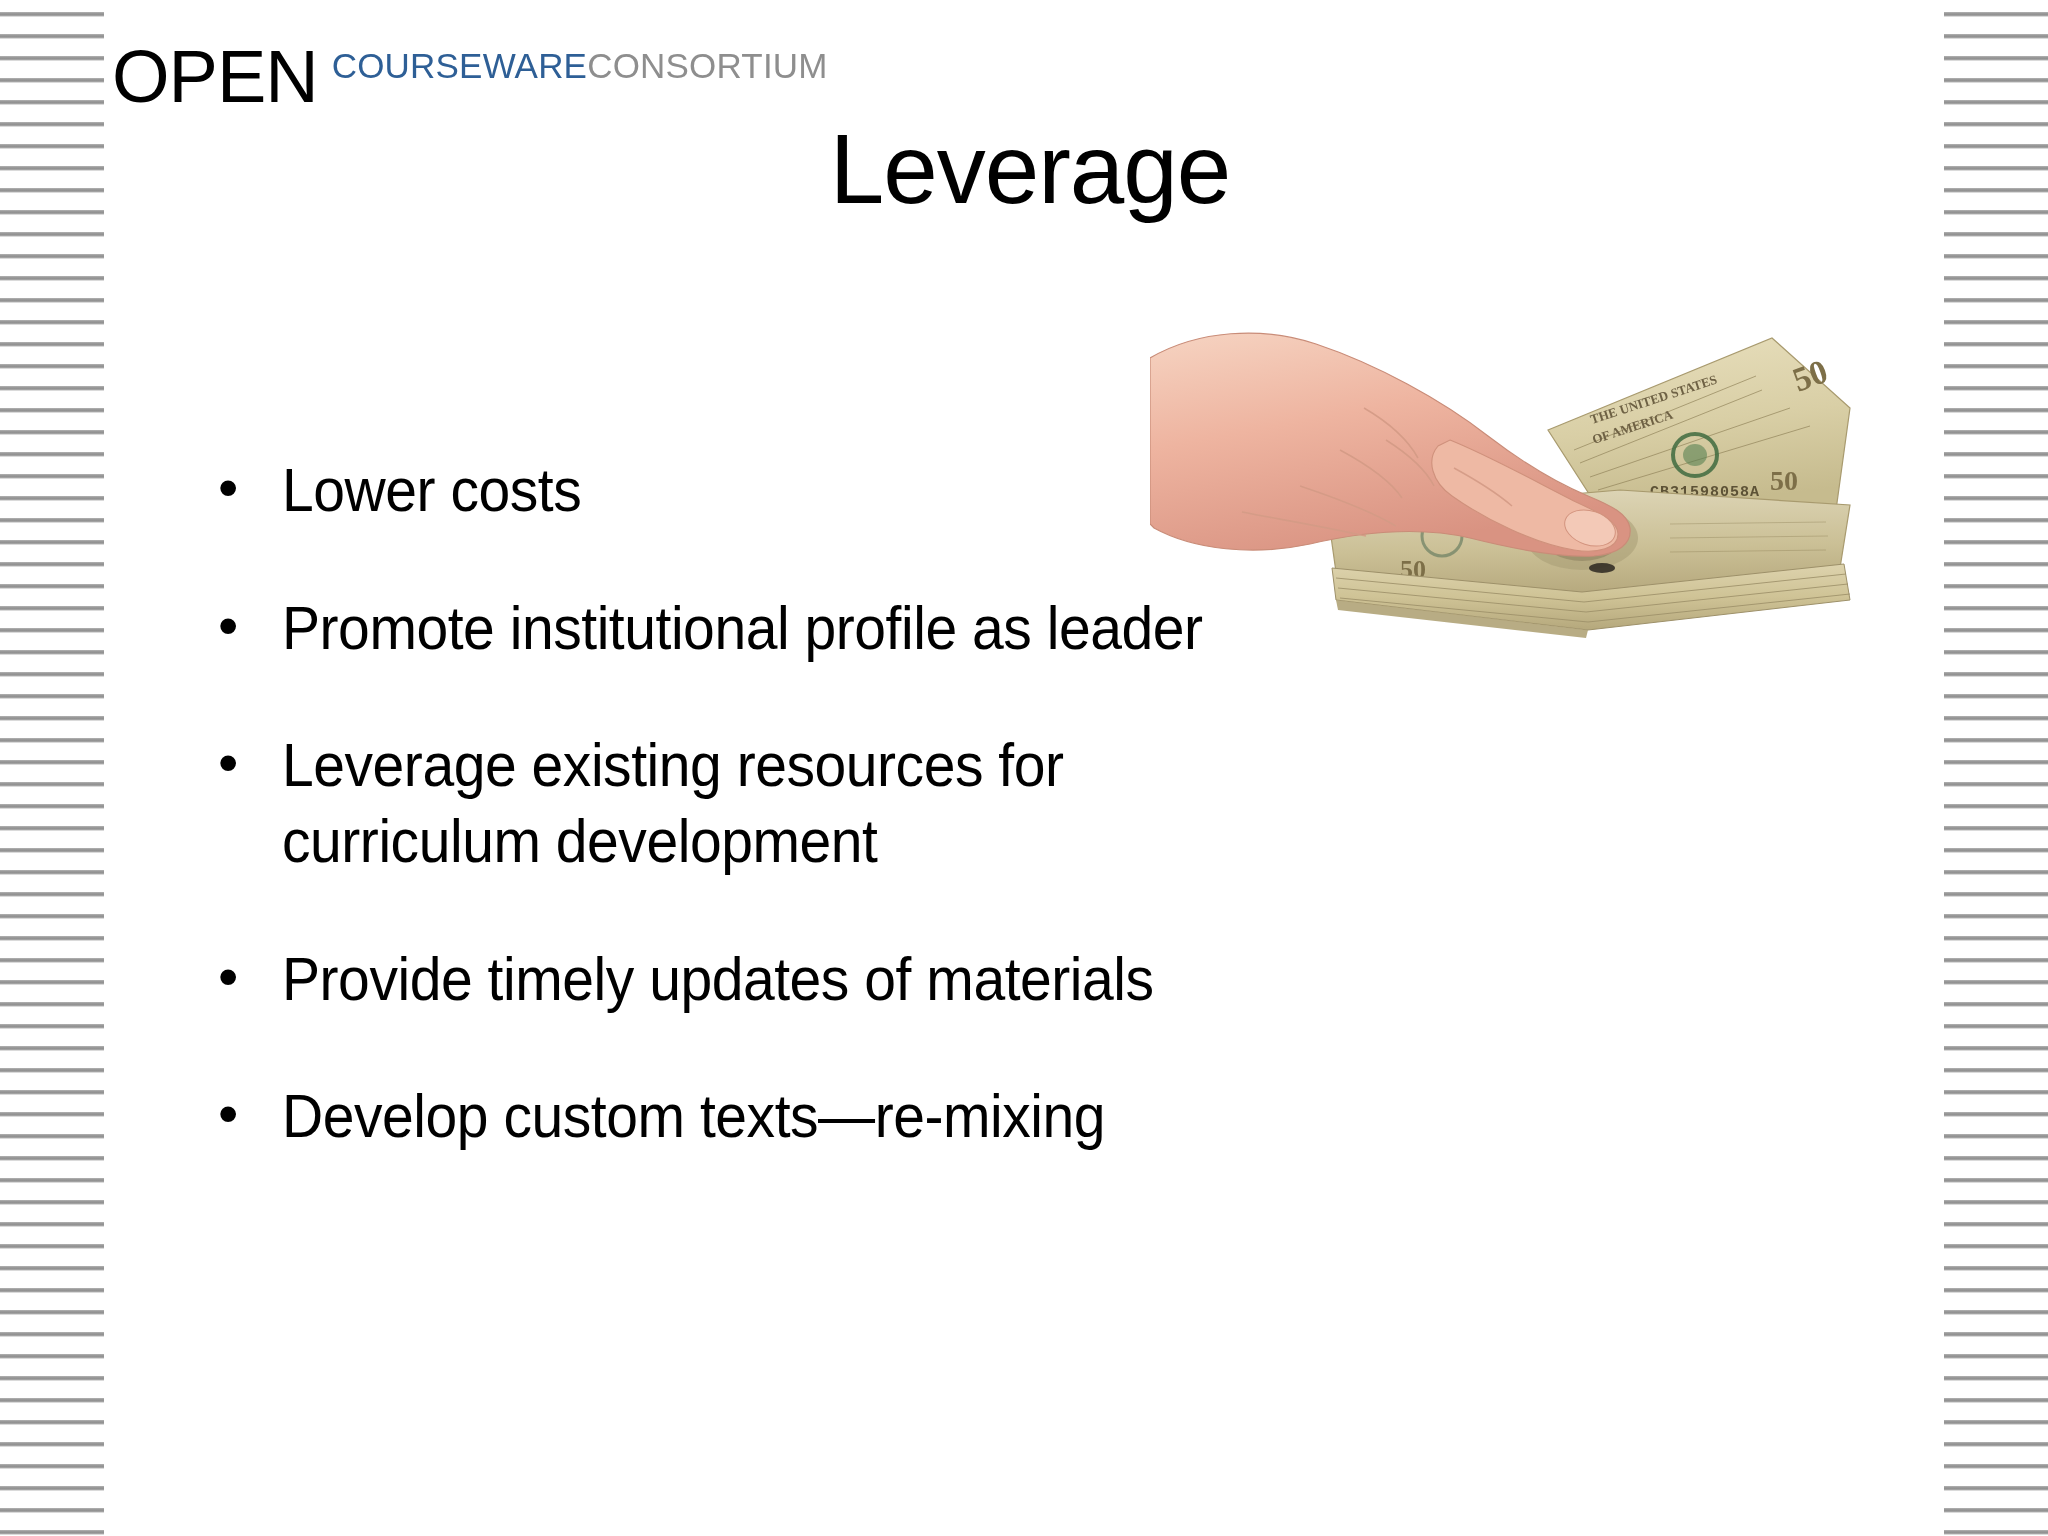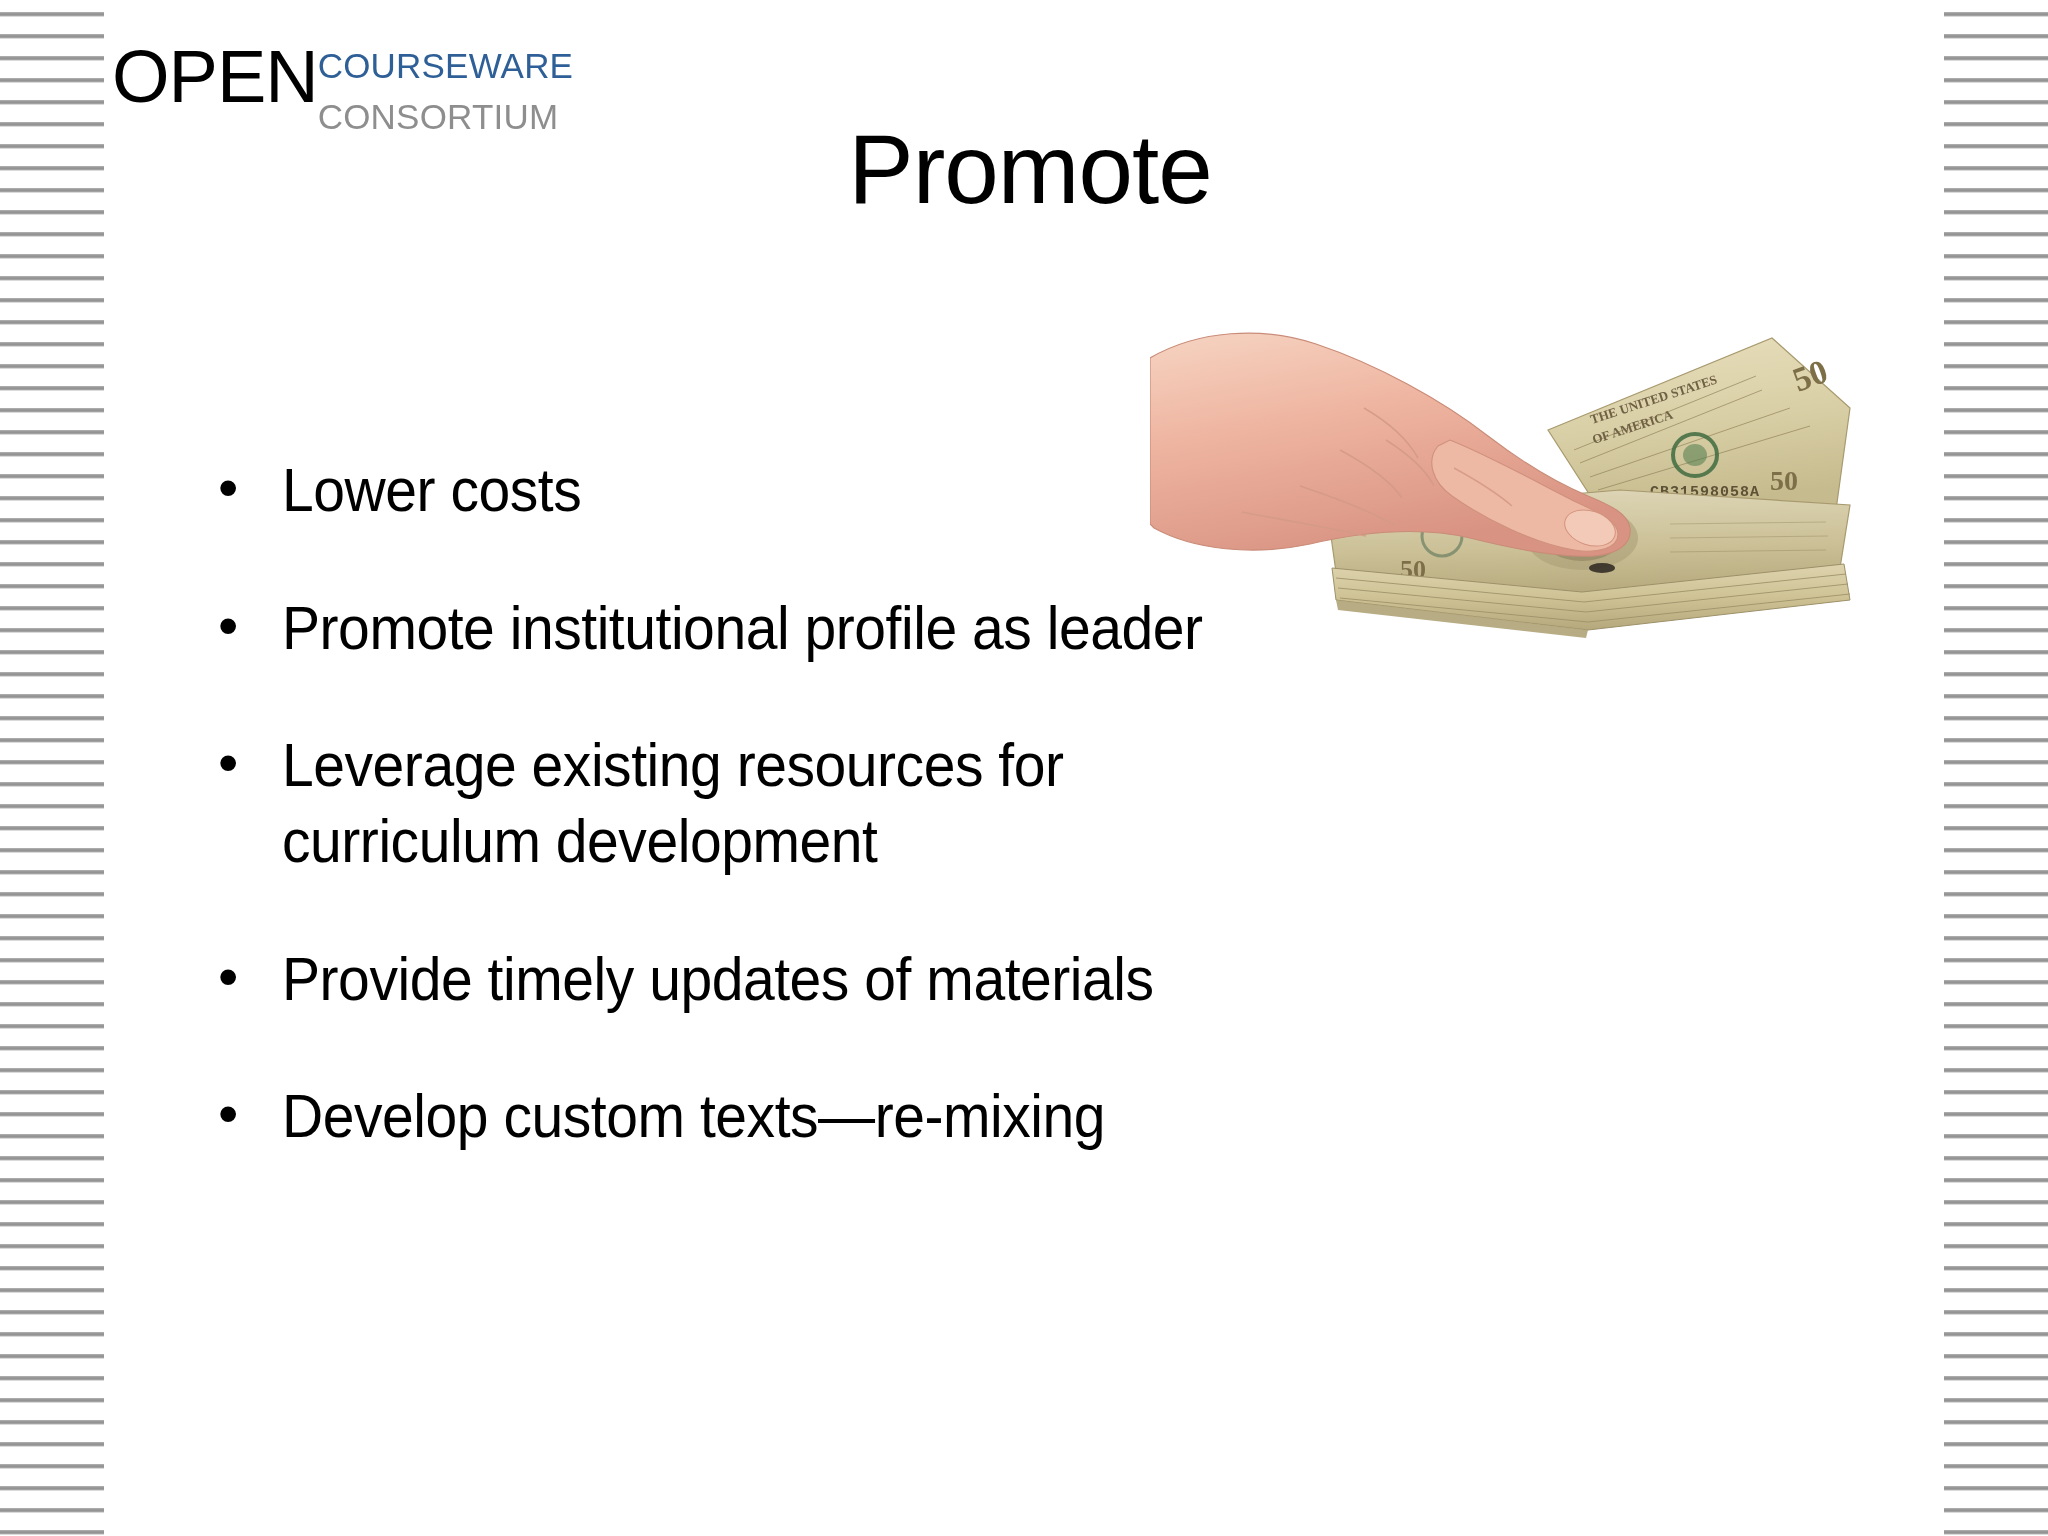--- a/index.html
+++ b/index.html
@@ -51,24 +51,23 @@
     font-family: "Liberation Sans", sans-serif;
     font-size: 74px;
     font-weight: 400;
     letter-spacing: -1px;
     color: #000000;
     line-height: 0.84;
     margin-top: 2px;
   }
   #logo-words {
     display: flex;
-    flex-direction: column;
-    margin-left: 0;
+    flex-direction: row;
+    margin-left: 14px;
     margin-top: 4px;
-    gap: 15px;
   }
   .logo-word {
     font-family: "Liberation Sans", sans-serif;
     font-size: 35px;
     font-weight: 400;
     letter-spacing: 0.2px;
     line-height: 1.02;
   }
   #logo-courseware { color: #2e5f96; }
   #logo-consortium { color: #8e8e8e; }
@@ -140,21 +139,21 @@
   <div class="stripe-band stripe-right"></div>
 
   <div id="logo">
     <div id="logo-open">OPEN</div>
     <div id="logo-words">
       <div class="logo-word" id="logo-courseware">COURSEWARE</div>
       <div class="logo-word" id="logo-consortium">CONSORTIUM</div>
     </div>
   </div>
 
-  <div id="slide-title">Promote</div>
+  <div id="slide-title">Leverage</div>
 
   <div id="money-photo">
     <svg viewBox="0 0 730 340" xmlns="http://www.w3.org/2000/svg" aria-hidden="true">
       <defs>
         <linearGradient id="skin" x1="0" y1="0" x2="0.4" y2="1">
           <stop offset="0%" stop-color="#f6d4c2"></stop>
           <stop offset="45%" stop-color="#eeb4a0"></stop>
           <stop offset="100%" stop-color="#d99382"></stop>
         </linearGradient>
         <linearGradient id="billtop" x1="0" y1="0" x2="0.2" y2="1">

